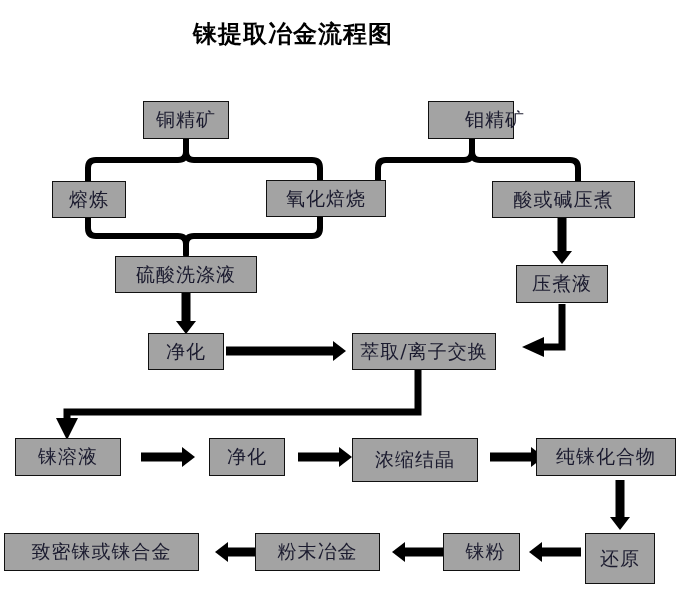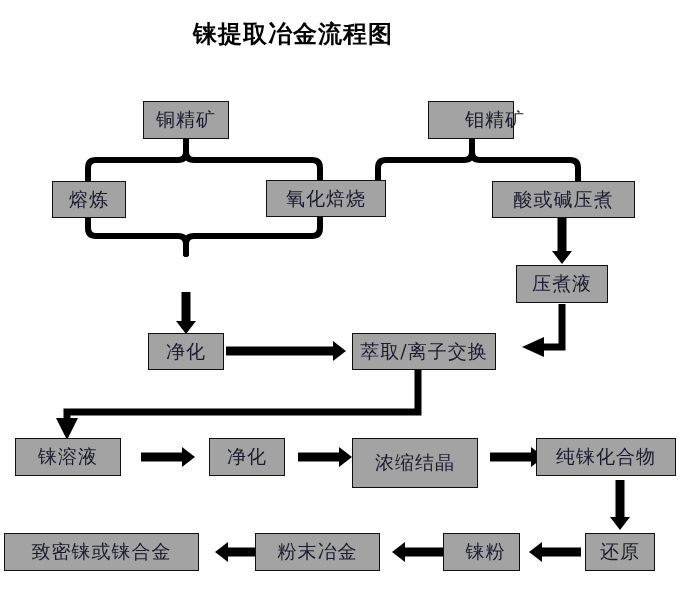--- a/index.html
+++ b/index.html
@@ -191,36 +191,37 @@
   <div class="node" style="left:143px; top:101px; width:86px; height:38px;">铜精矿</div>
 
   <div class="node" style="left:428px; top:101px; width:86px; height:38px;padding-left:48px;">钼精矿</div>
 
   <div class="node" style="left:52px; top:181px; width:74px; height:37px;">熔炼</div>
 
   <div class="node" style="left:266px; top:180px; width:120px; height:37px;">氧化焙烧</div>
 
   <div class="node" style="left:492px; top:181px; width:143px; height:37px;">酸或碱压煮</div>
 
+  <div class="node" style="left:115px; top:256px; width:142px; height:37px;">硫酸洗涤液</div>
 
   <div class="node" style="left:516px; top:265px; width:92px; height:38px;">压煮液</div>
 
   <div class="node" style="left:148px; top:333px; width:76px; height:37px;">净化</div>
 
   <div class="node" style="left:352px; top:333px; width:144px; height:37px;">萃取/离子交换</div>
 
   <div class="node" style="left:15px; top:438px; width:106px; height:38px;">铼溶液</div>
 
   <div class="node" style="left:209px; top:438px; width:76px; height:38px;">净化</div>
 
-  <div class="node" style="left:352px; top:438px; width:126px; height:50px;">浓缩结晶</div>
+  <div class="node" style="left:352px; top:438px; width:126px; height:44px;">浓缩结晶</div>
 
   <div class="node" style="left:536px; top:438px; width:140px; height:38px;text-align:center;">纯铼化合物</div>
 
-  <div class="node" style="left:585px; top:533px; width:70px; height:38px;">还原</div>
+  <div class="node" style="left:585px; top:533px; width:70px; height:51px;">还原</div>
 
   <div class="node" style="left:443px; top:533px; width:77px; height:38px;padding-left:8px;">铼粉</div>
 
   <div class="node" style="left:255px; top:533px; width:125px; height:38px;">粉末冶金</div>
 
   <div class="node" style="left:4px; top:533px; width:195px; height:38px;">致密铼或铼合金</div>
 
 </div>
 
 </body></html>

